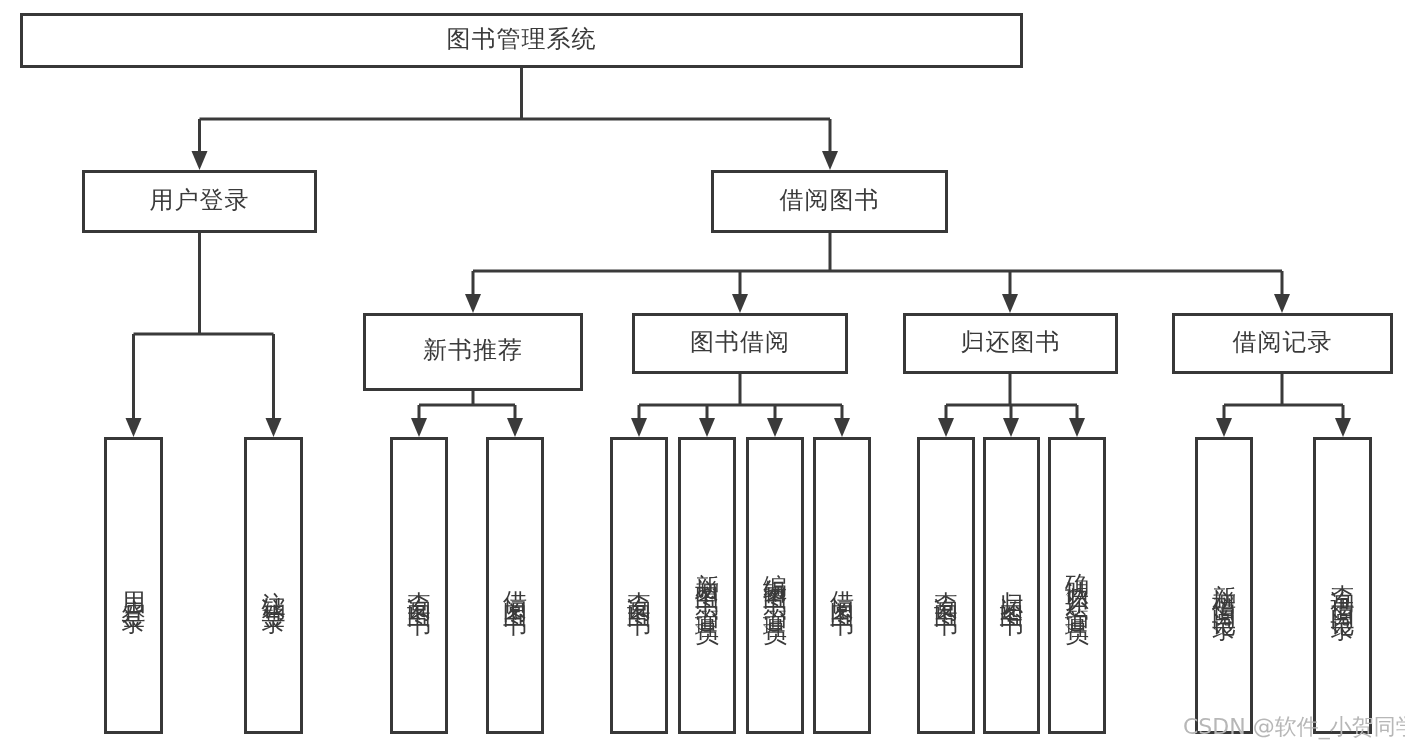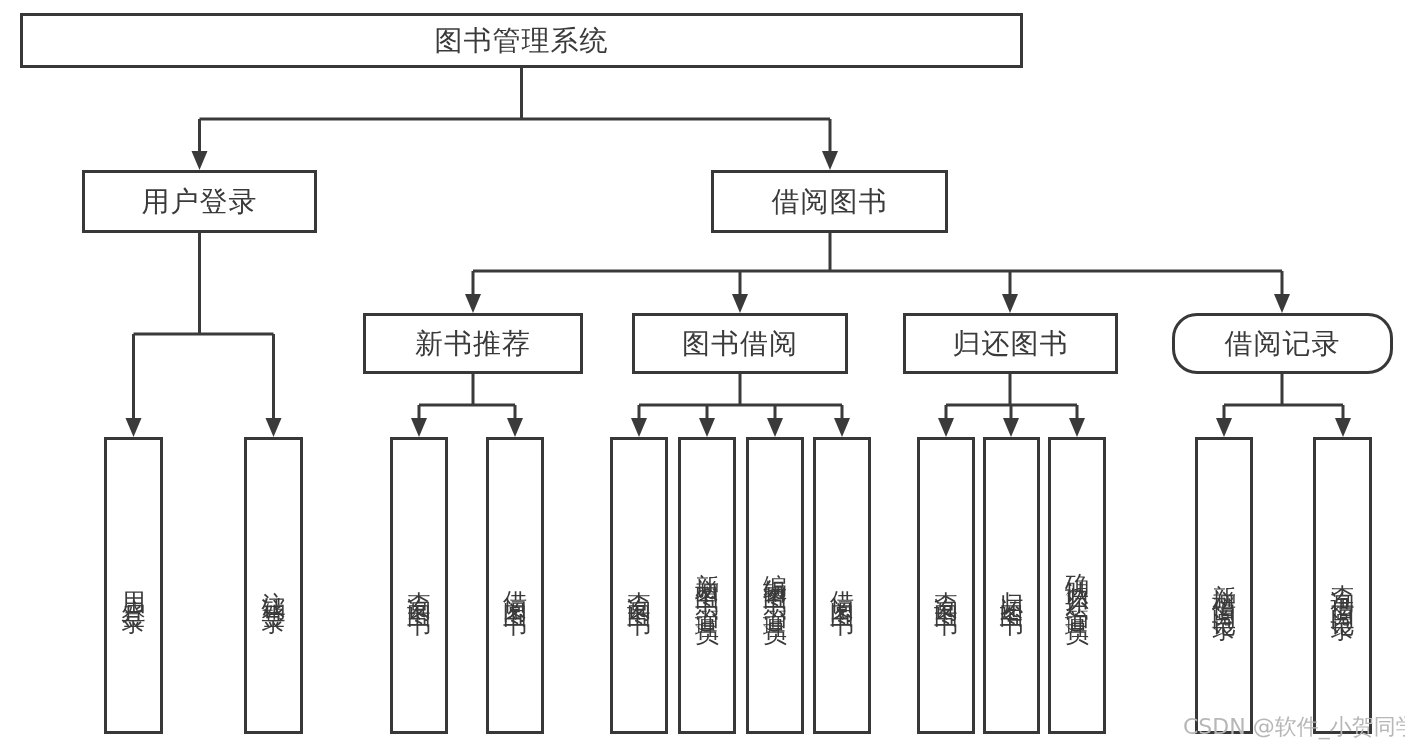--- a/index.html
+++ b/index.html
@@ -31,24 +31,25 @@
     box-sizing: border-box;
     background: #ffffff;
     border: 3px solid #383838;
     display: flex;
     align-items: center;
     justify-content: center;
     color: #3a3a3a;
     z-index: 2;
   }
   .h-label {
-    font-size: 28px;
+    font-size: 24px;
     line-height: 1;
     letter-spacing: 1px;
     white-space: nowrap;
+    font-family: Liberation Mono, monospace;
   }
   .v-label {
     writing-mode: vertical-rl;
     text-orientation: mixed;
     font-size: 24px;
     line-height: 1;
     letter-spacing: 7px;
     white-space: nowrap;
   }
   .watermark {
@@ -108,30 +109,30 @@
     <span class="h-label">图书管理系统</span>
   </div>
 
   <div class="box" style="left:82px; top:170px; width:235px; height:63px;">
     <span class="h-label">用户登录</span>
   </div>
   <div class="box" style="left:711px; top:170px; width:237px; height:63px;">
     <span class="h-label">借阅图书</span>
   </div>
 
-  <div class="box" style="left:363px; top:313px; width:220px; height:61px;align-items:center;">
+  <div class="box" style="left:363px; top:313px; width:220px; height:78px;align-items:center;">
     <span class="h-label">新书推荐</span>
   </div>
   <div class="box" style="left:632px; top:313px; width:216px; height:61px;">
     <span class="h-label">图书借阅</span>
   </div>
   <div class="box" style="left:903px; top:313px; width:215px; height:61px;">
     <span class="h-label">归还图书</span>
   </div>
-  <div class="box" style="left:1172px; top:313px; width:221px; height:61px;border-radius:25px;">
+  <div class="box" style="left:1172px; top:313px; width:221px; height:61px;">
     <span class="h-label">借阅记录</span>
   </div>
 
   <div class="box" style="left:104px; top:437px; width:59px; height:297px;">
     <span class="v-label">用户登录</span>
   </div>
   <div class="box" style="left:244px; top:437px; width:59px; height:297px;">
     <span class="v-label">注销登录</span>
   </div>
 

